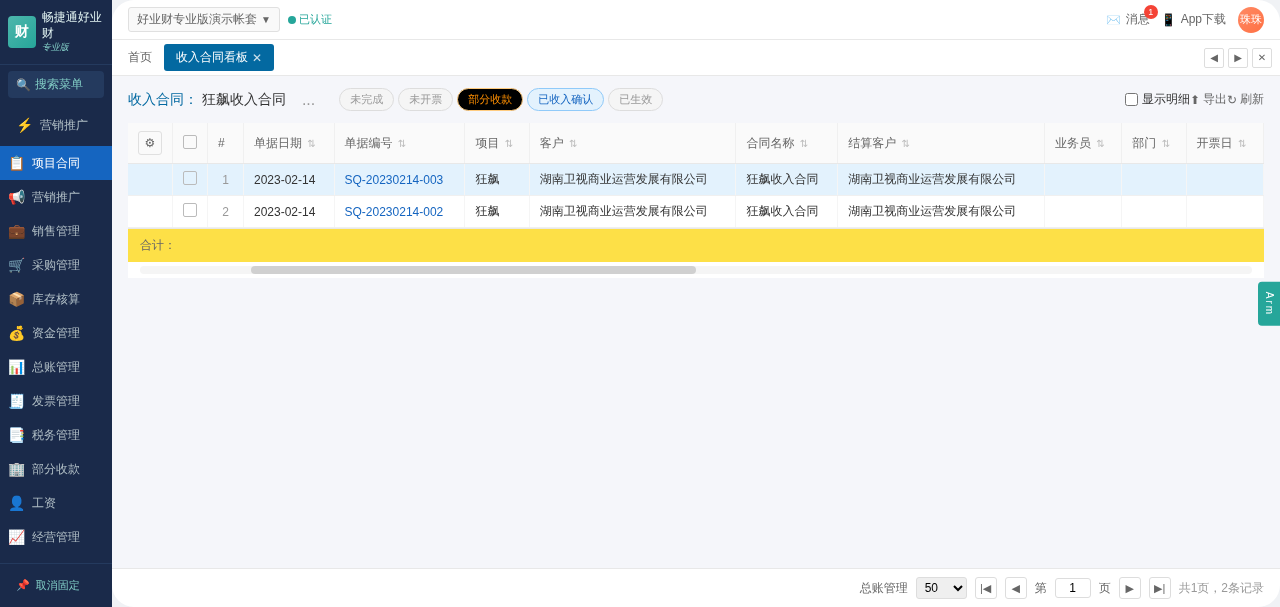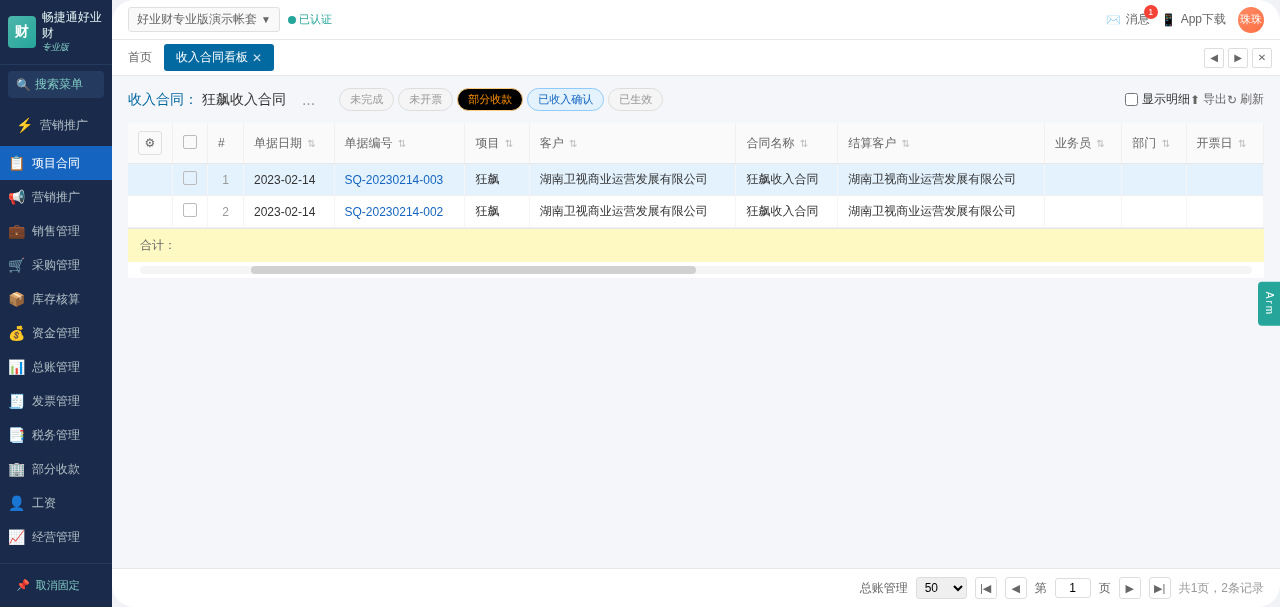--- a/index.html
+++ b/index.html
@@ -71,21 +71,21 @@
     thead tr { background: #fafafa; }
     th { padding: 8px 10px; text-align: left; color: #666; font-weight: normal; border-bottom: 1px solid #e8e8e8; white-space: nowrap; border-right: 1px solid #f0f0f0; }
     th .sort-icon { color: #bbb; font-size: 10px; margin-left: 2px; }
     td { padding: 7px 10px; border-bottom: 1px solid #f0f0f0; border-right: 1px solid #f5f5f5; color: #333; white-space: nowrap; }
     tr.selected td { background: #e3f2fd; }
     .row-num { color: #999; text-align: center; }
     .link-text { color: #1565c0; cursor: pointer; text-decoration: none; }
     .checkbox-cell { width: 30px; text-align: center; }
 
     
-    .table-footer { background: #fef9c3; padding: 8px 12px; border-top: 1px solid #e8e8e8; font-size: 12px; color: #666; display: flex; align-items: center; gap: 8px; }
+    .table-footer { background: #fde047; padding: 8px 12px; border-top: 1px solid #e8e8e8; font-size: 12px; color: #666; display: flex; align-items: center; gap: 8px; }
     .total-label { color: #666; }
 
     
     .pagination { background: #fff; padding: 8px 16px; border-top: 1px solid #e8e8e8; display: flex; align-items: center; justify-content: flex-end; gap: 8px; font-size: 12px; color: #666; }
     .page-size-select { border: 1px solid #ddd; border-radius: 3px; padding: 2px 4px; font-size: 12px; }
     .page-btn { width: 22px; height: 22px; border: 1px solid #ddd; border-radius: 3px; background: #fff; cursor: pointer; display: flex; align-items: center; justify-content: center; font-size: 11px; color: #666; }
     .page-input { width: 36px; border: 1px solid #ddd; border-radius: 3px; padding: 2px 4px; text-align: center; font-size: 12px; }
     .page-info { color: #999; }
 
     

